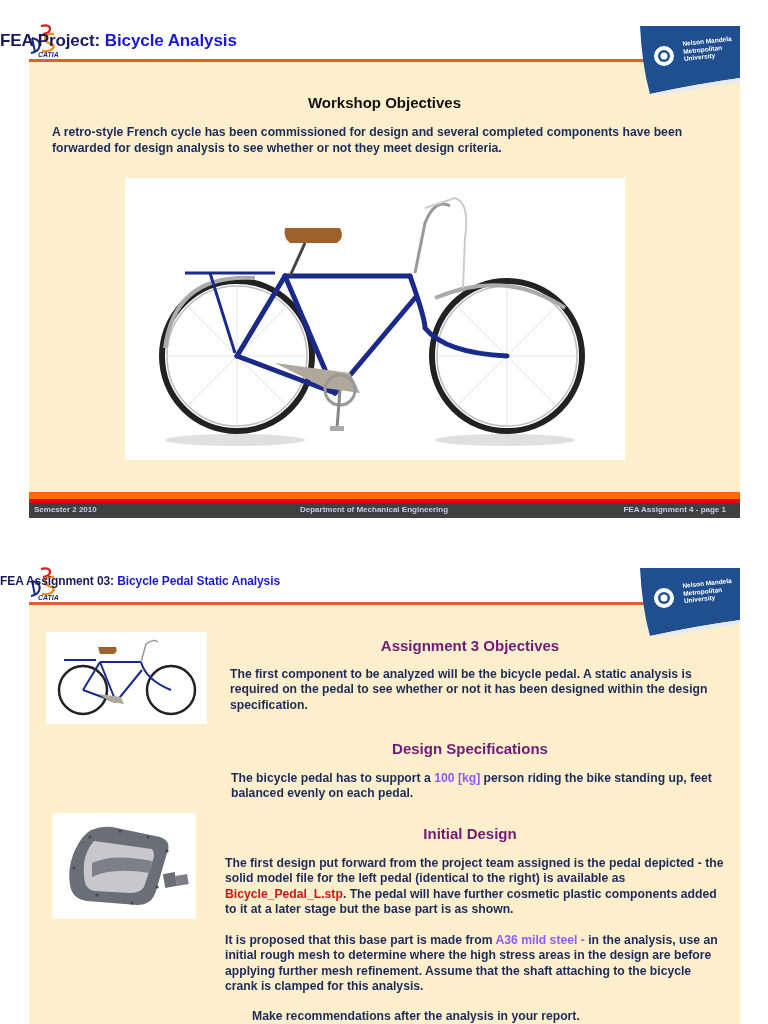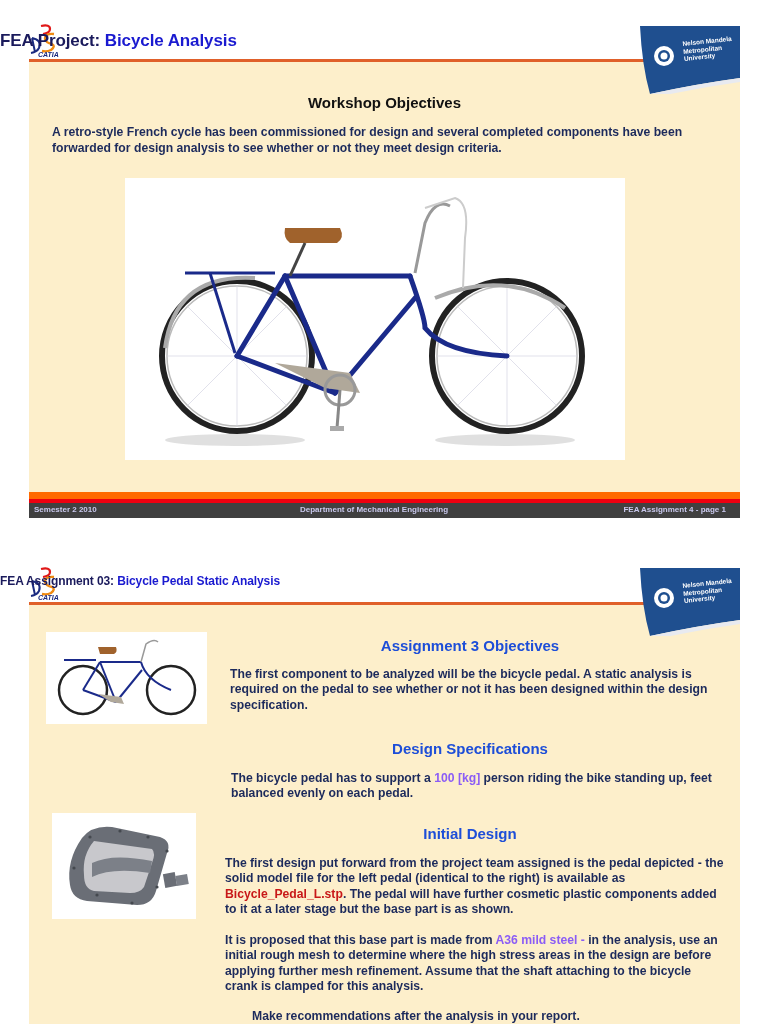--- a/index.html
+++ b/index.html
@@ -47,21 +47,21 @@
   .slide1 .footer-bar { top: 503px; }
   .footer-bar span { position: absolute; top: 2px; }
   .f-left { left: 5px; }
   .f-center { left: 271px; }
   .f-right { right: 14px; }
 
   
   .bike-small { position: absolute; left: 46px; top: 77px; width: 161px; height: 92px; background: #fff; }
   .pedal-img { position: absolute; left: 52px; top: 258px; width: 144px; height: 106px; background: #fff; }
 
-  .sec-heading { position: absolute; left: 210px; width: 520px; text-align: center; font-weight: bold; font-size: 15px; color: #1d4ed8; }
+  .sec-heading { position: absolute; left: 210px; width: 520px; text-align: center; font-weight: bold; font-size: 15px; color: #701a75; }
   .sec-body { position: absolute; font-weight: bold; font-size: 12.2px; line-height: 15.3px; color: #1c2a5c; }
   .h-obj { top: 82px; }
   .b-obj { top: 112px; left: 230px; width: 490px; }
   .h-spec { top: 185px; }
   .b-spec { top: 216px; left: 231px; width: 490px; }
   .h-init { top: 270px; }
   .b-init { top: 301px; left: 225px; width: 500px; }
   .b-prop { top: 378px; left: 225px; width: 500px; }
   .b-rec { top: 454px; left: 225px; width: 500px; padding-left: 27px; }
   .black { color: #8b5cf6; }

